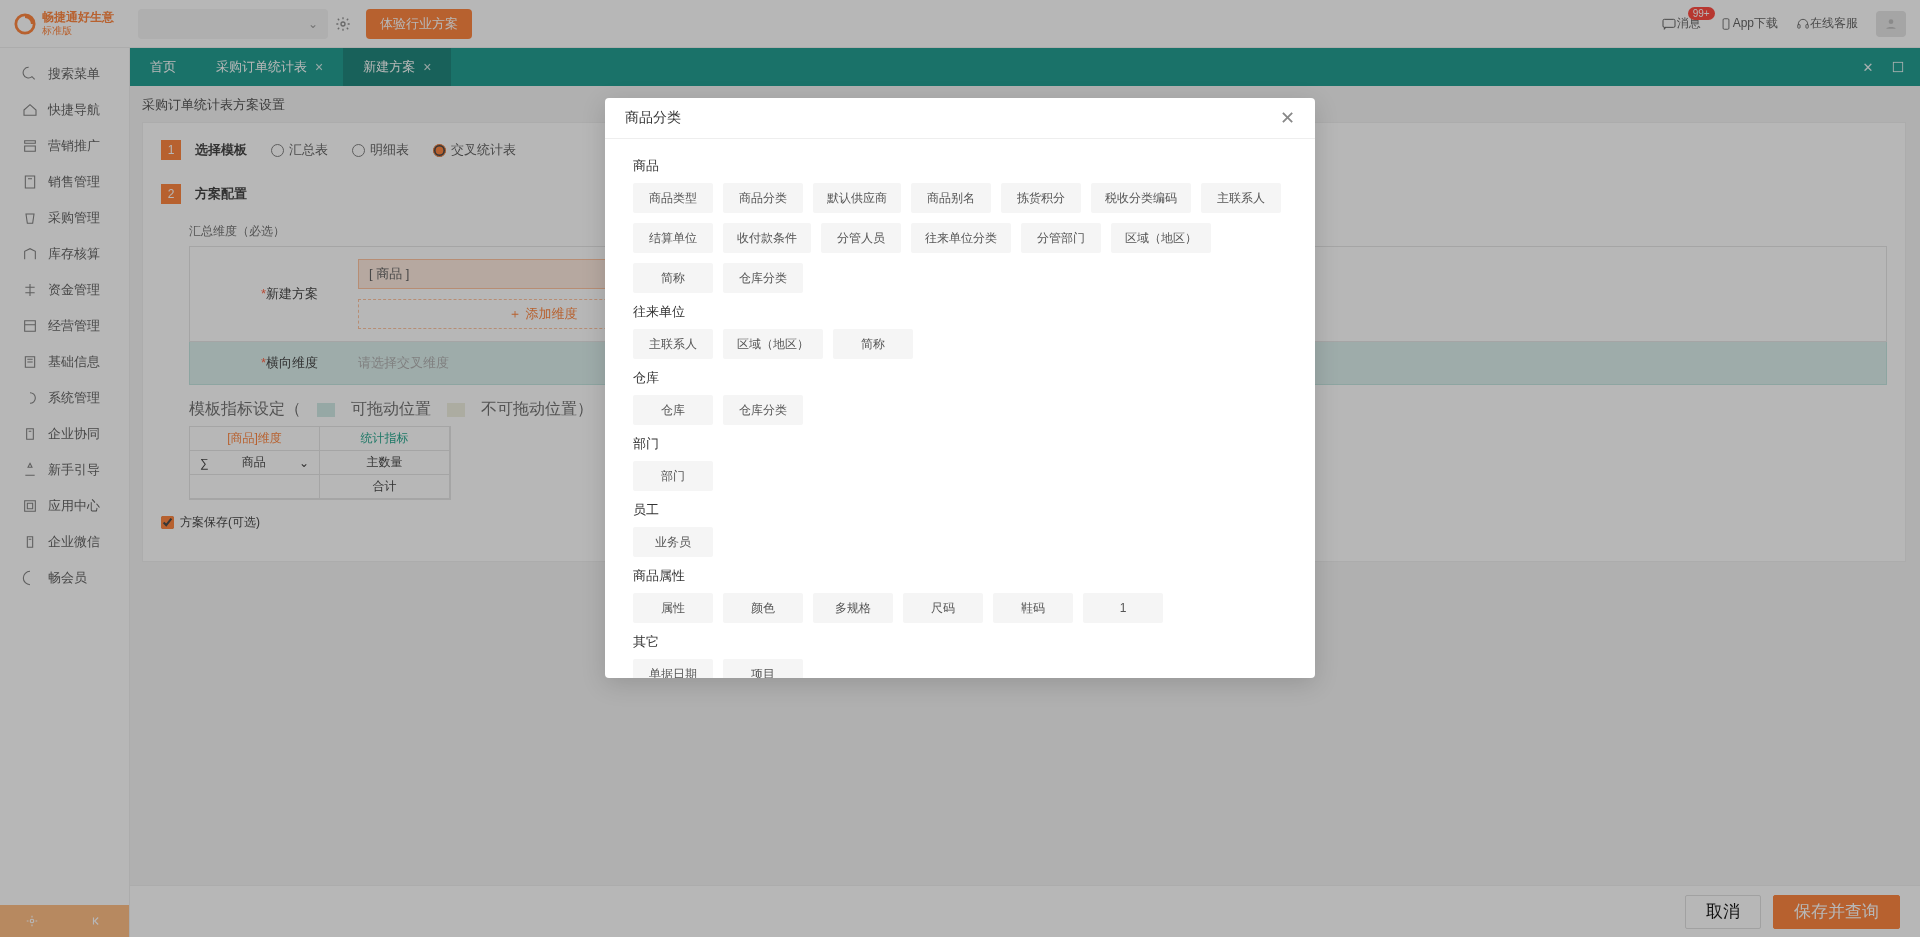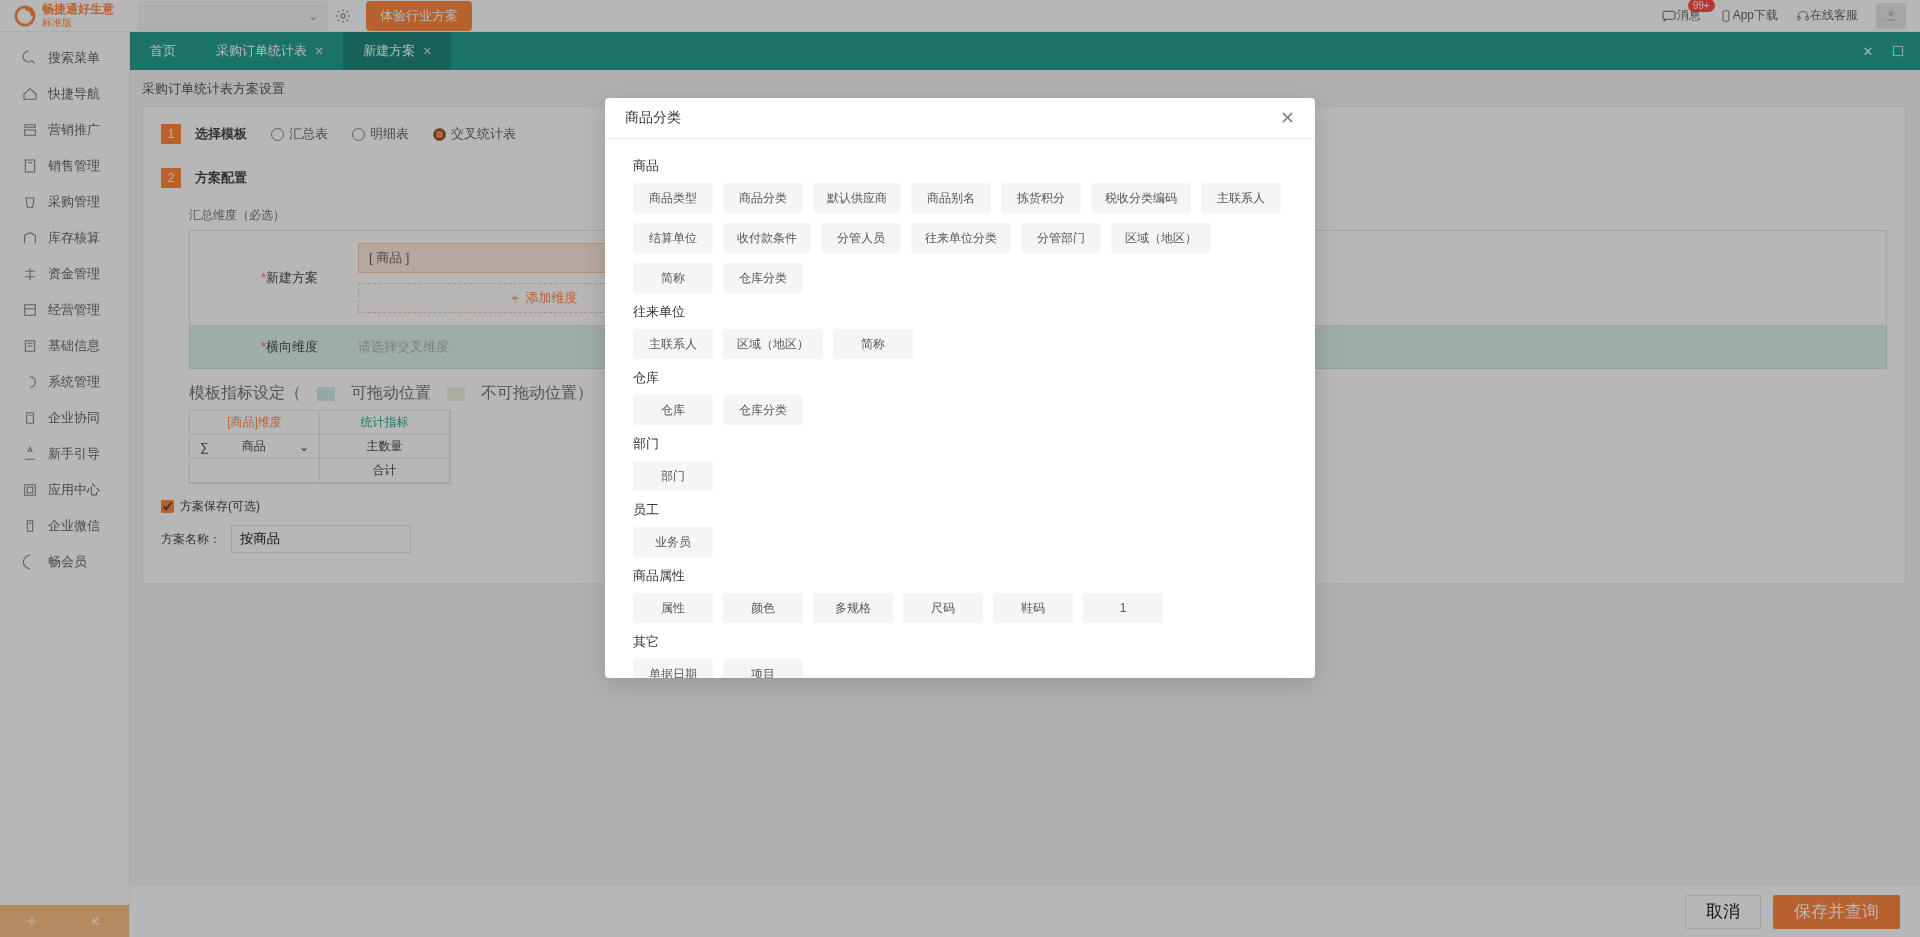--- a/index.html
+++ b/index.html
@@ -1,21 +1,21 @@
 <!DOCTYPE html>
 <html><head>
 <meta charset="utf-8">
 <style>
 * { margin: 0; padding: 0; box-sizing: border-box; font-family: "Microsoft YaHei", "PingFang SC", sans-serif; }
 body { background: #f5f5f5; font-size: 13px; color: #333; overflow: hidden; }
 
 .app { display: flex; flex-direction: column; height: 937px; width: 1920px; position: relative; }
 
 
-.topbar { height: 32px; background: #fff; display: flex; align-items: center; padding: 0 14px; border-bottom: 1px solid #eee; }
+.topbar { height: 48px; background: #fff; display: flex; align-items: center; padding: 0 14px; border-bottom: 1px solid #eee; }
 .logo-block { display: flex; align-items: center; gap: 6px; width: 116px; }
 .logo-block svg { width: 22px; height: 22px; }
 .logo-text { display: flex; flex-direction: column; line-height: 1.1; }
 .logo-text .t1 { font-size: 12px; color: #ff7b2e; font-weight: 600; }
 .logo-text .t2 { font-size: 10px; color: #ff7b2e; }
 .company-select { margin-left: 8px; width: 190px; height: 30px; background: #f3f3f3; border-radius: 4px; display: flex; align-items: center; padding: 0 10px; color: #999; font-size: 12px; gap: 6px; }
 .company-select .chev { margin-left: auto; color: #999; }
 .gear-btn { width: 30px; display:flex;align-items:center;justify-content:center;color:#888;}
 .try-btn { margin-left: 8px; height: 30px; padding: 0 14px; background: #ff7b2e; color: #fff; border: none; border-radius: 4px; font-size: 13px; cursor:pointer;}
 .topbar-right { margin-left: auto; display: flex; align-items: center; gap: 18px; color: #555; font-size: 12px;}
@@ -354,24 +354,20 @@
                 <div class="hc w2">合计</div>
               </div>
             </div>
 
           </div>
 
           <label class="savechk">
             <input type="checkbox" checked="" style="">
             <span>方案保存(可选)</span>
           </label>
-          <div class="namefield">
-            <span>方案名称：</span>
-            <input type="text" value="按商品" style="">
-          </div>
         </div>
       </div>
     </div>
   </div>
 
   <div class="footerbar">
     <button class="btn">取消</button>
     <button class="btn primary">保存并查询</button>
   </div>
 

